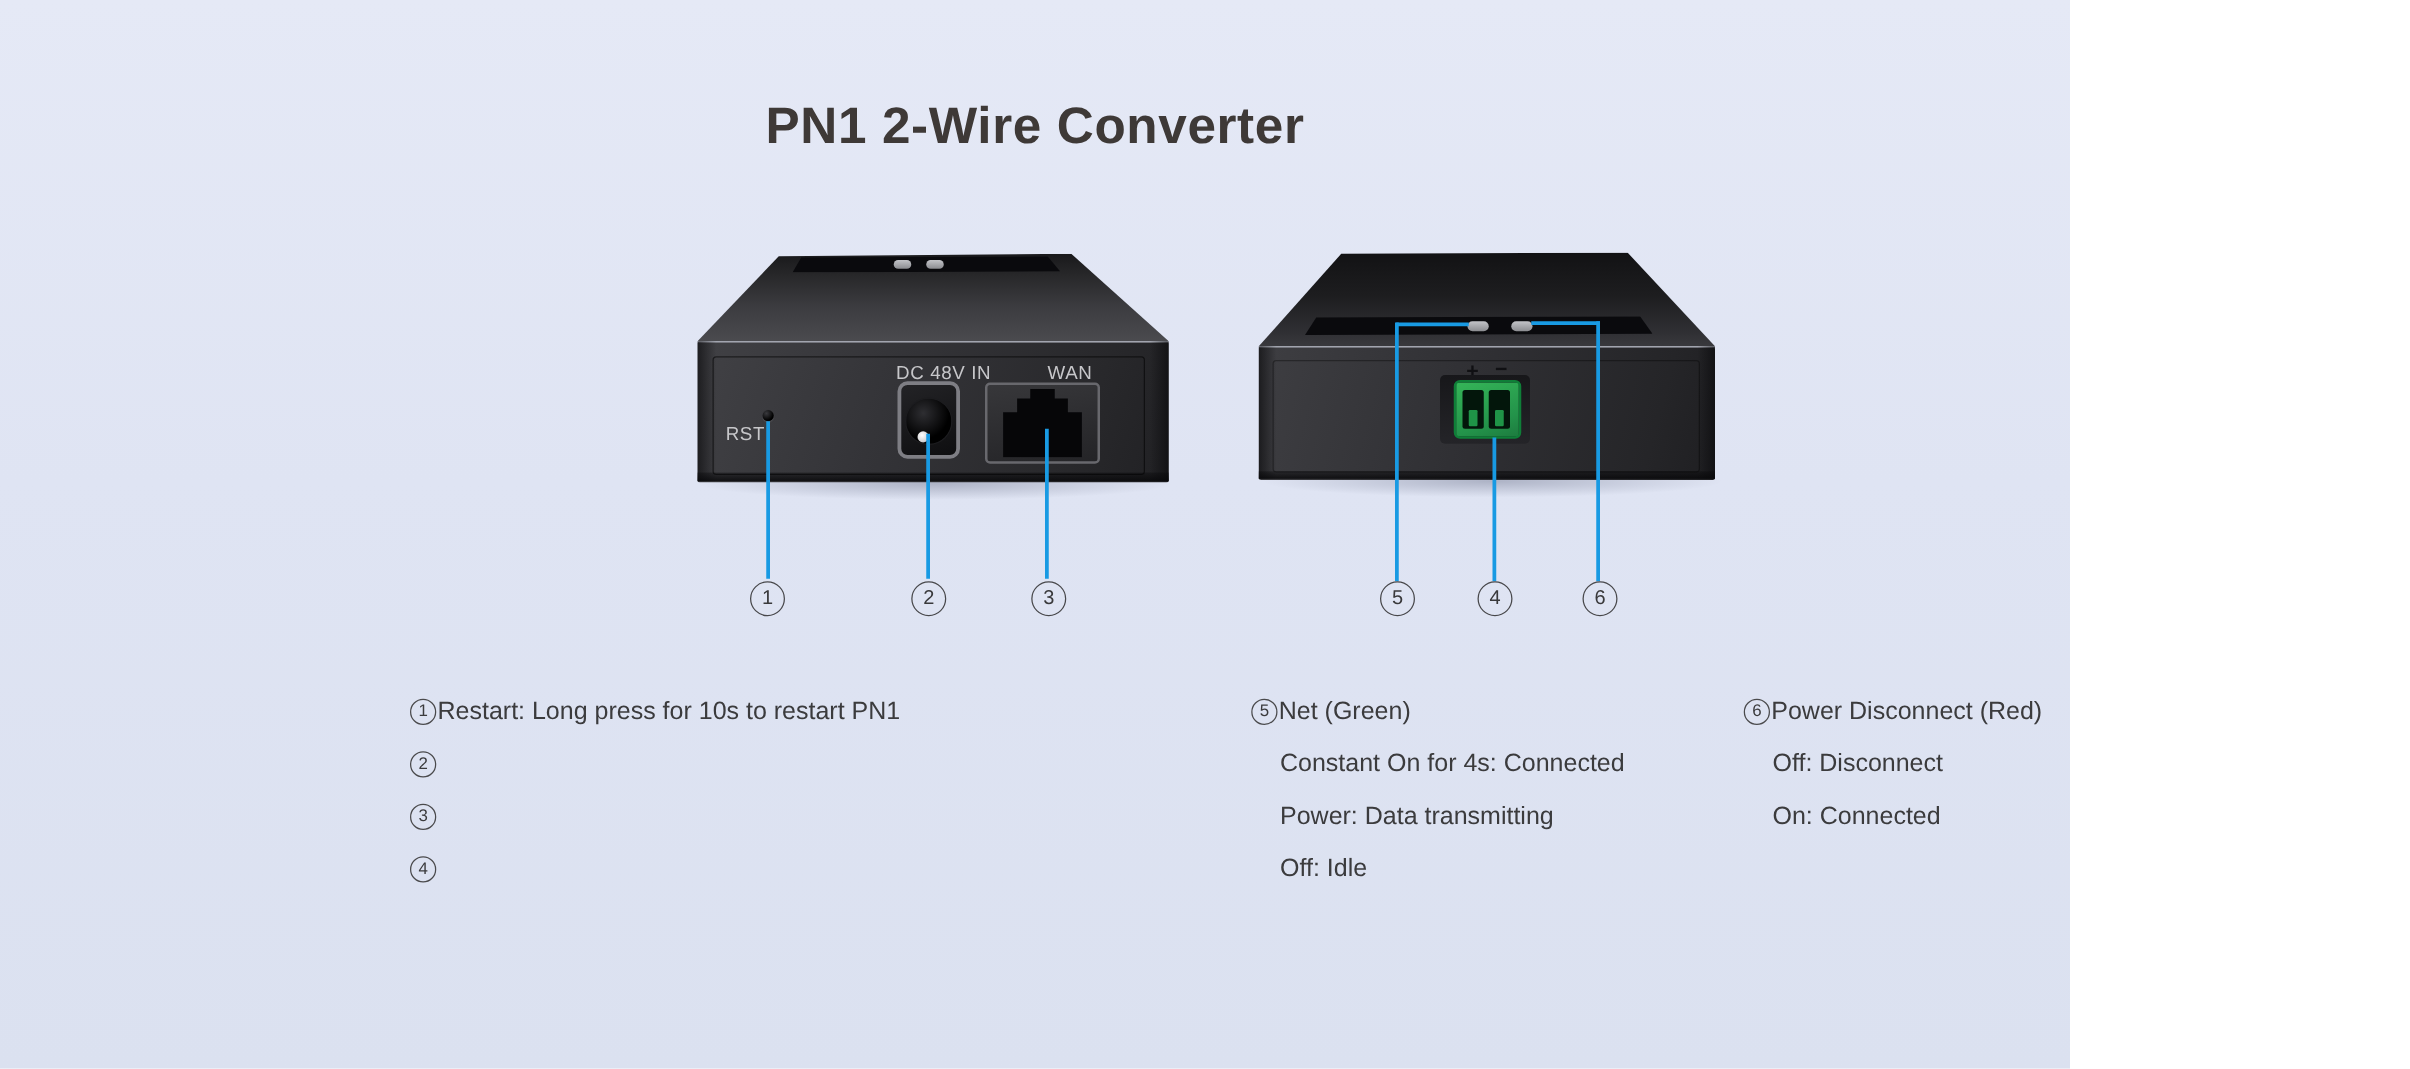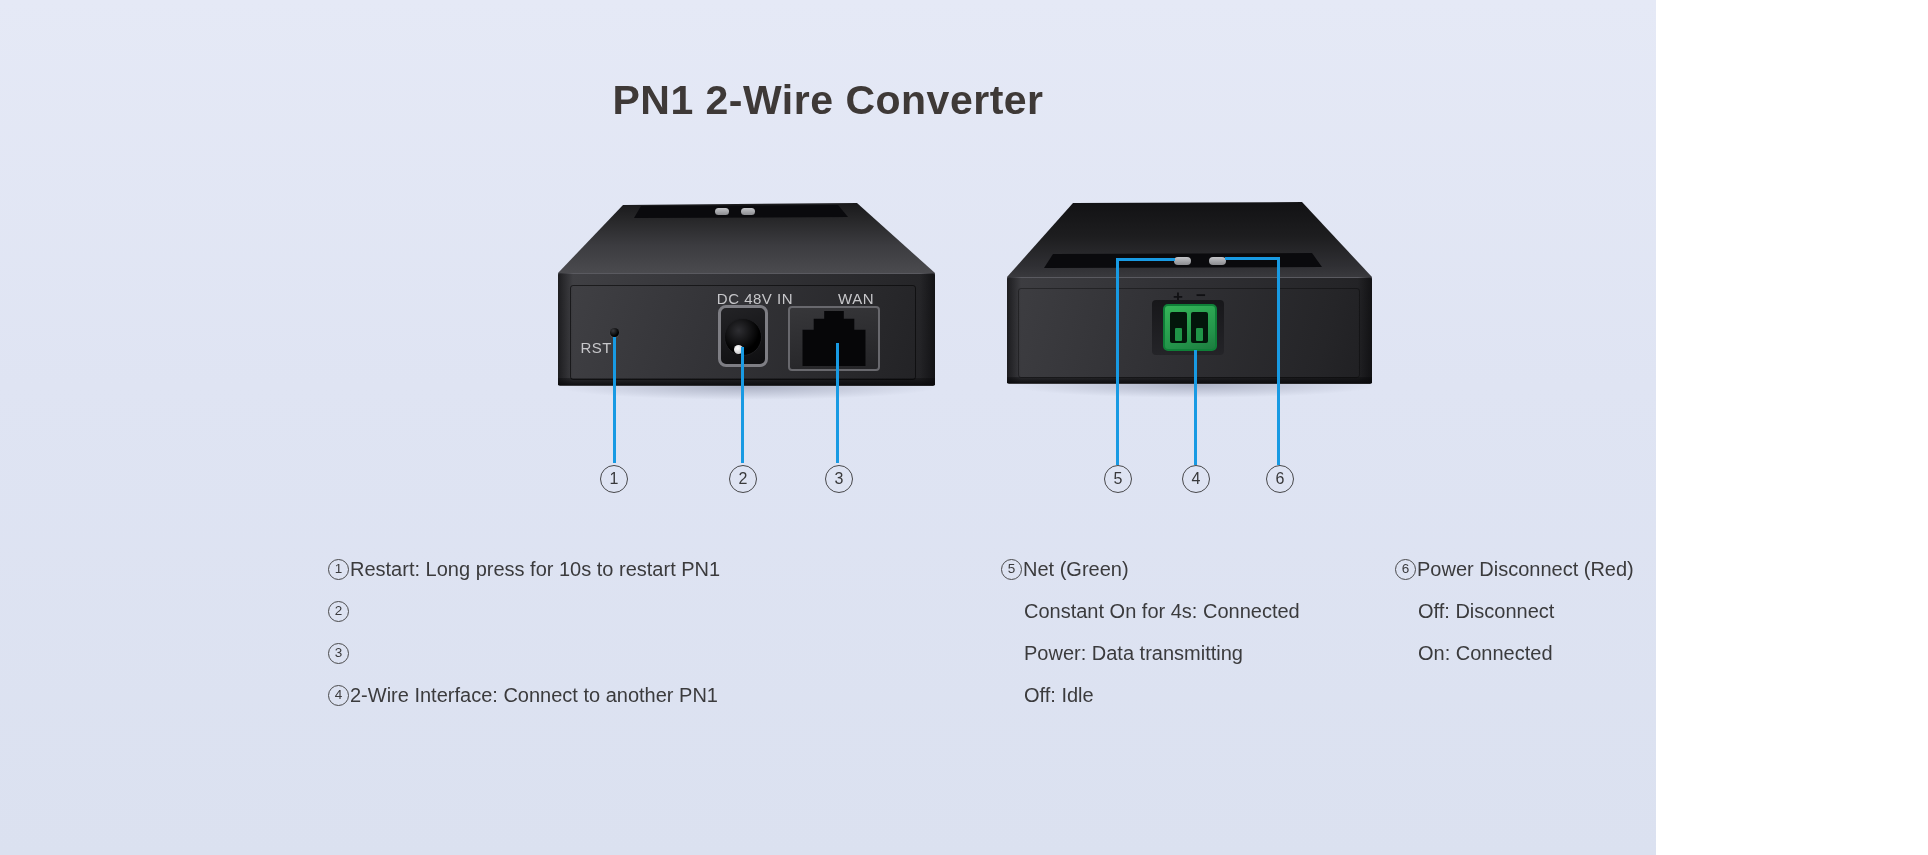--- a/index.html
+++ b/index.html
@@ -171,21 +171,20 @@
         <span>Restart: Long press for 10s to restart PN1</span>
     </div>
     <div class="legend-line">
       <span class="cnum">2</span>
     </div>
     <div class="legend-line">
       <span class="cnum">3</span>
     </div>
     <div class="legend-line">
       <span class="cnum">4</span>
-        <span>2-Wire Interface: Connect to another PN1</span>
     </div>
   </div>
 
   <div class="legend-col" style="left:1001px;top:548px;">
     <div class="legend-line">
       <span class="cnum">5</span>
         <span>Net (Green)</span>
     </div>
     <div class="legend-line indent">
       <span>Constant On for 4s: Connected</span>

